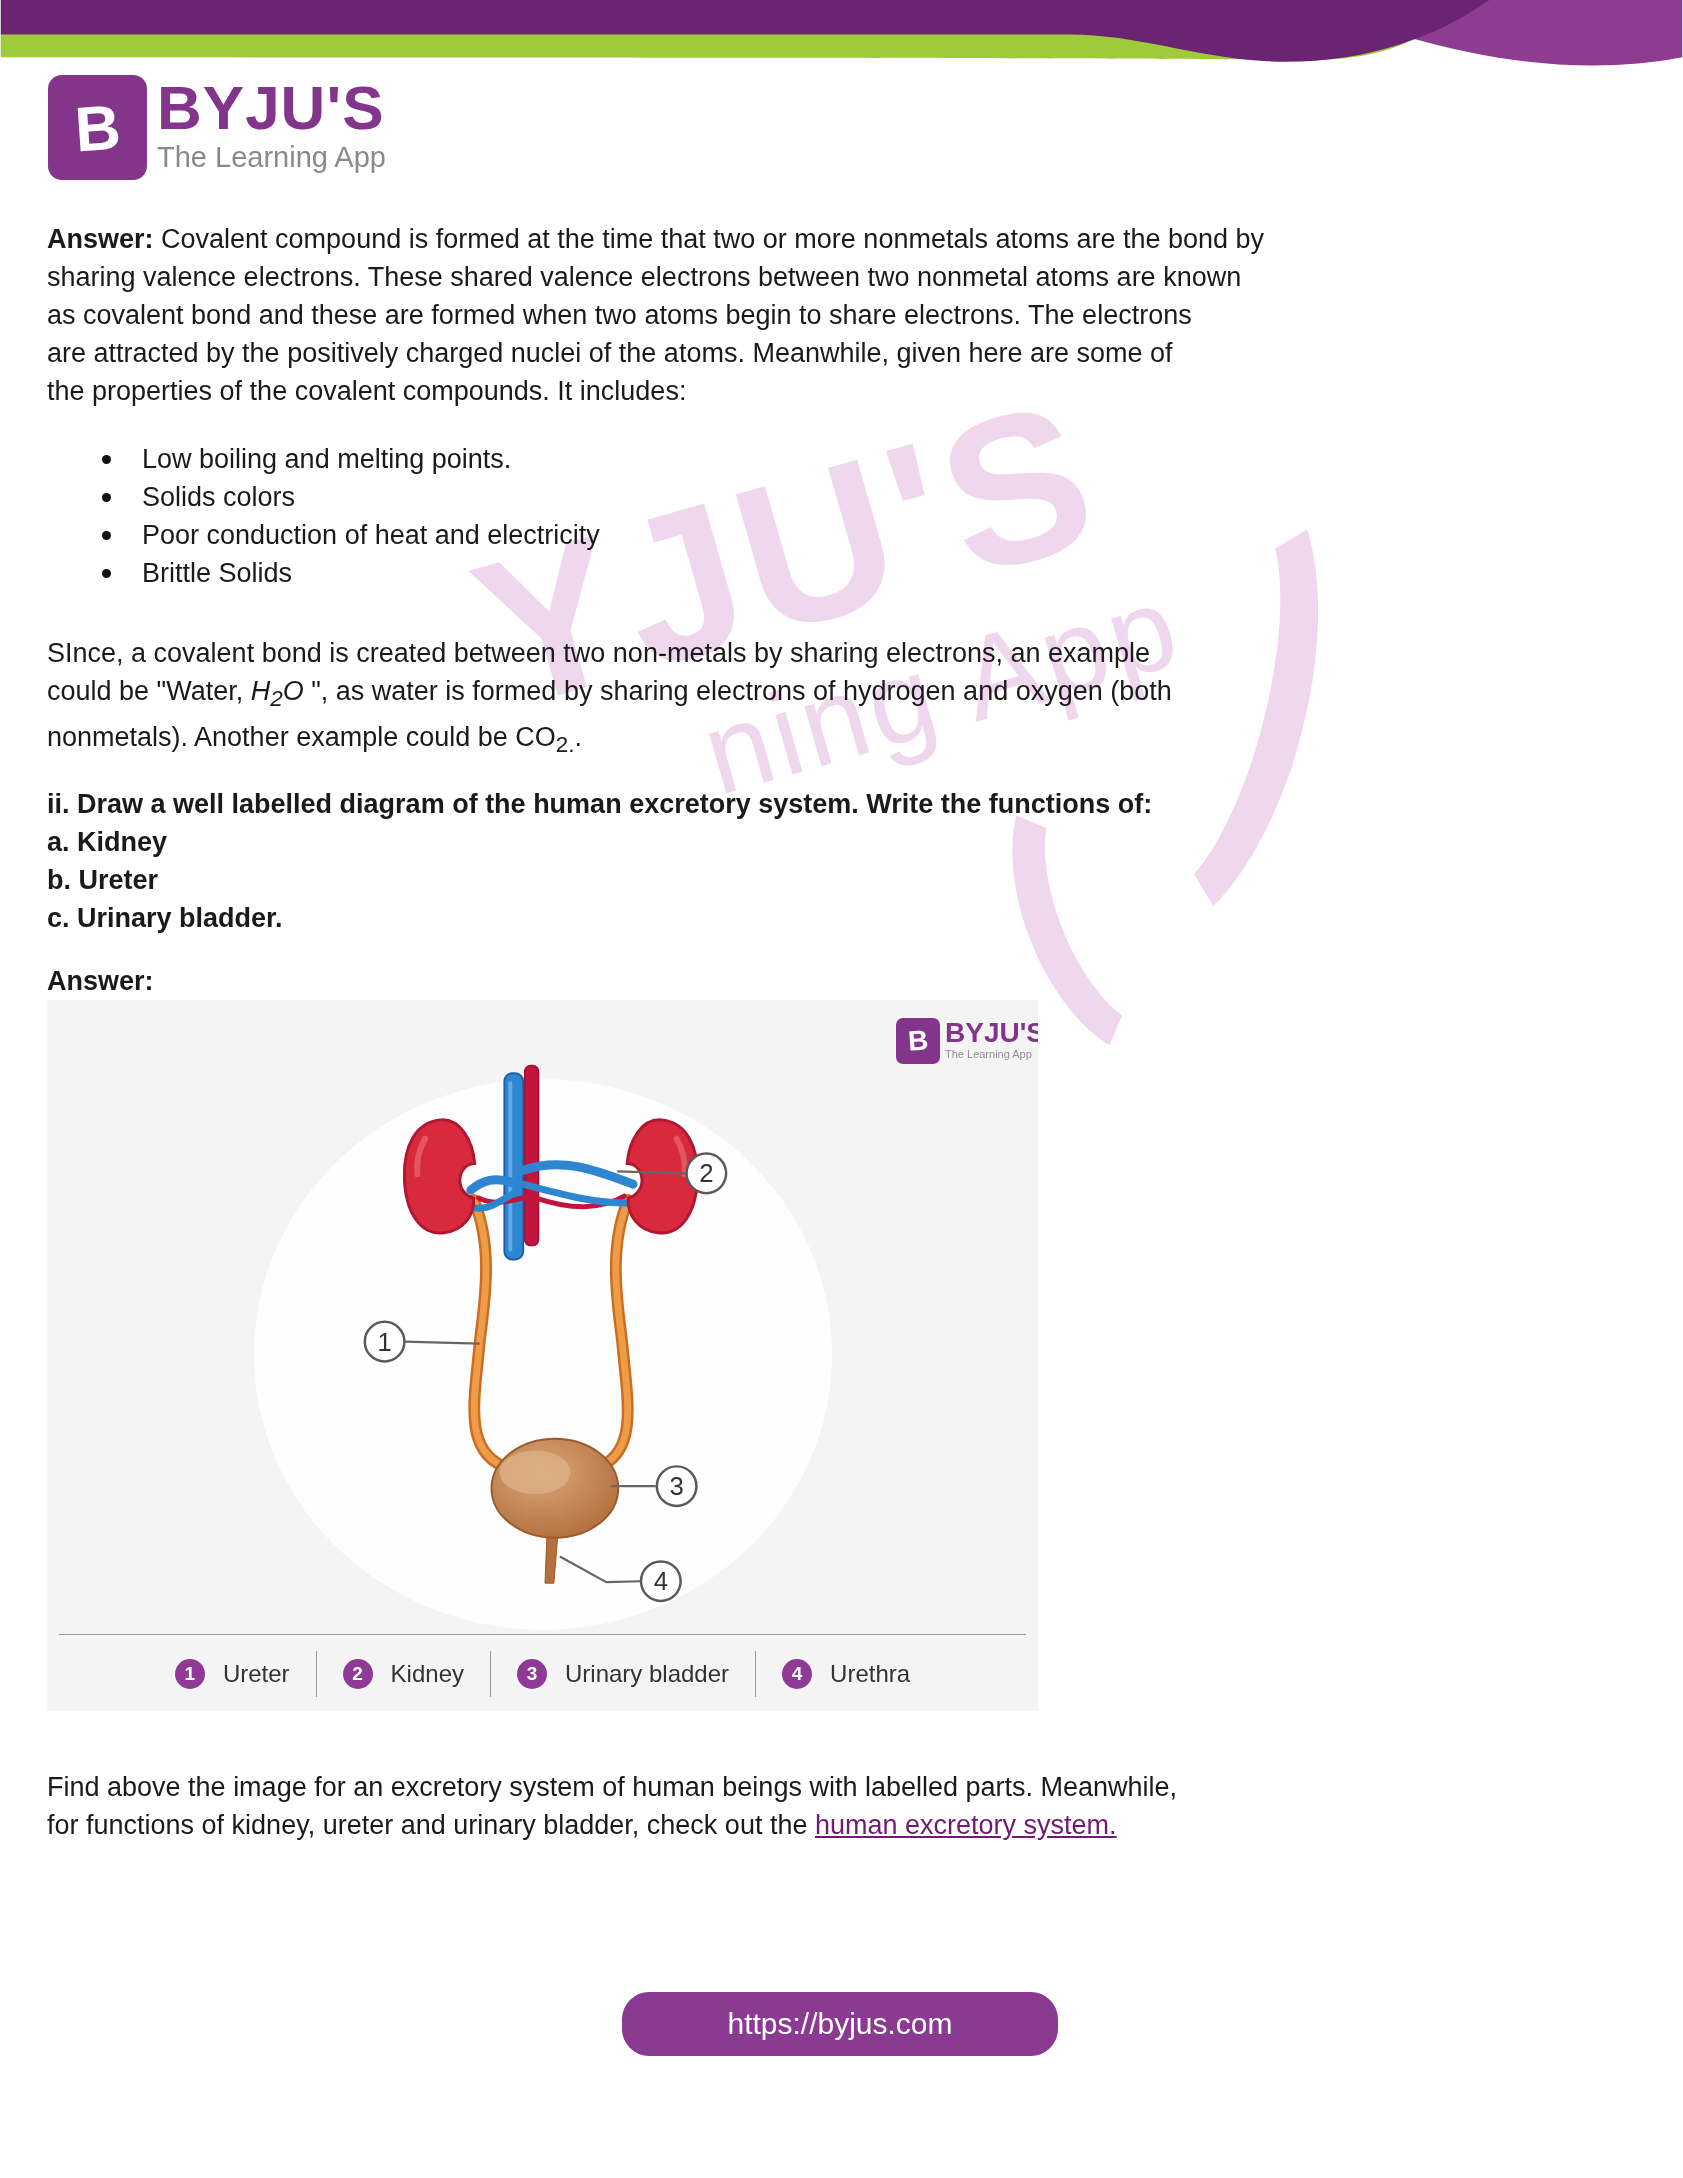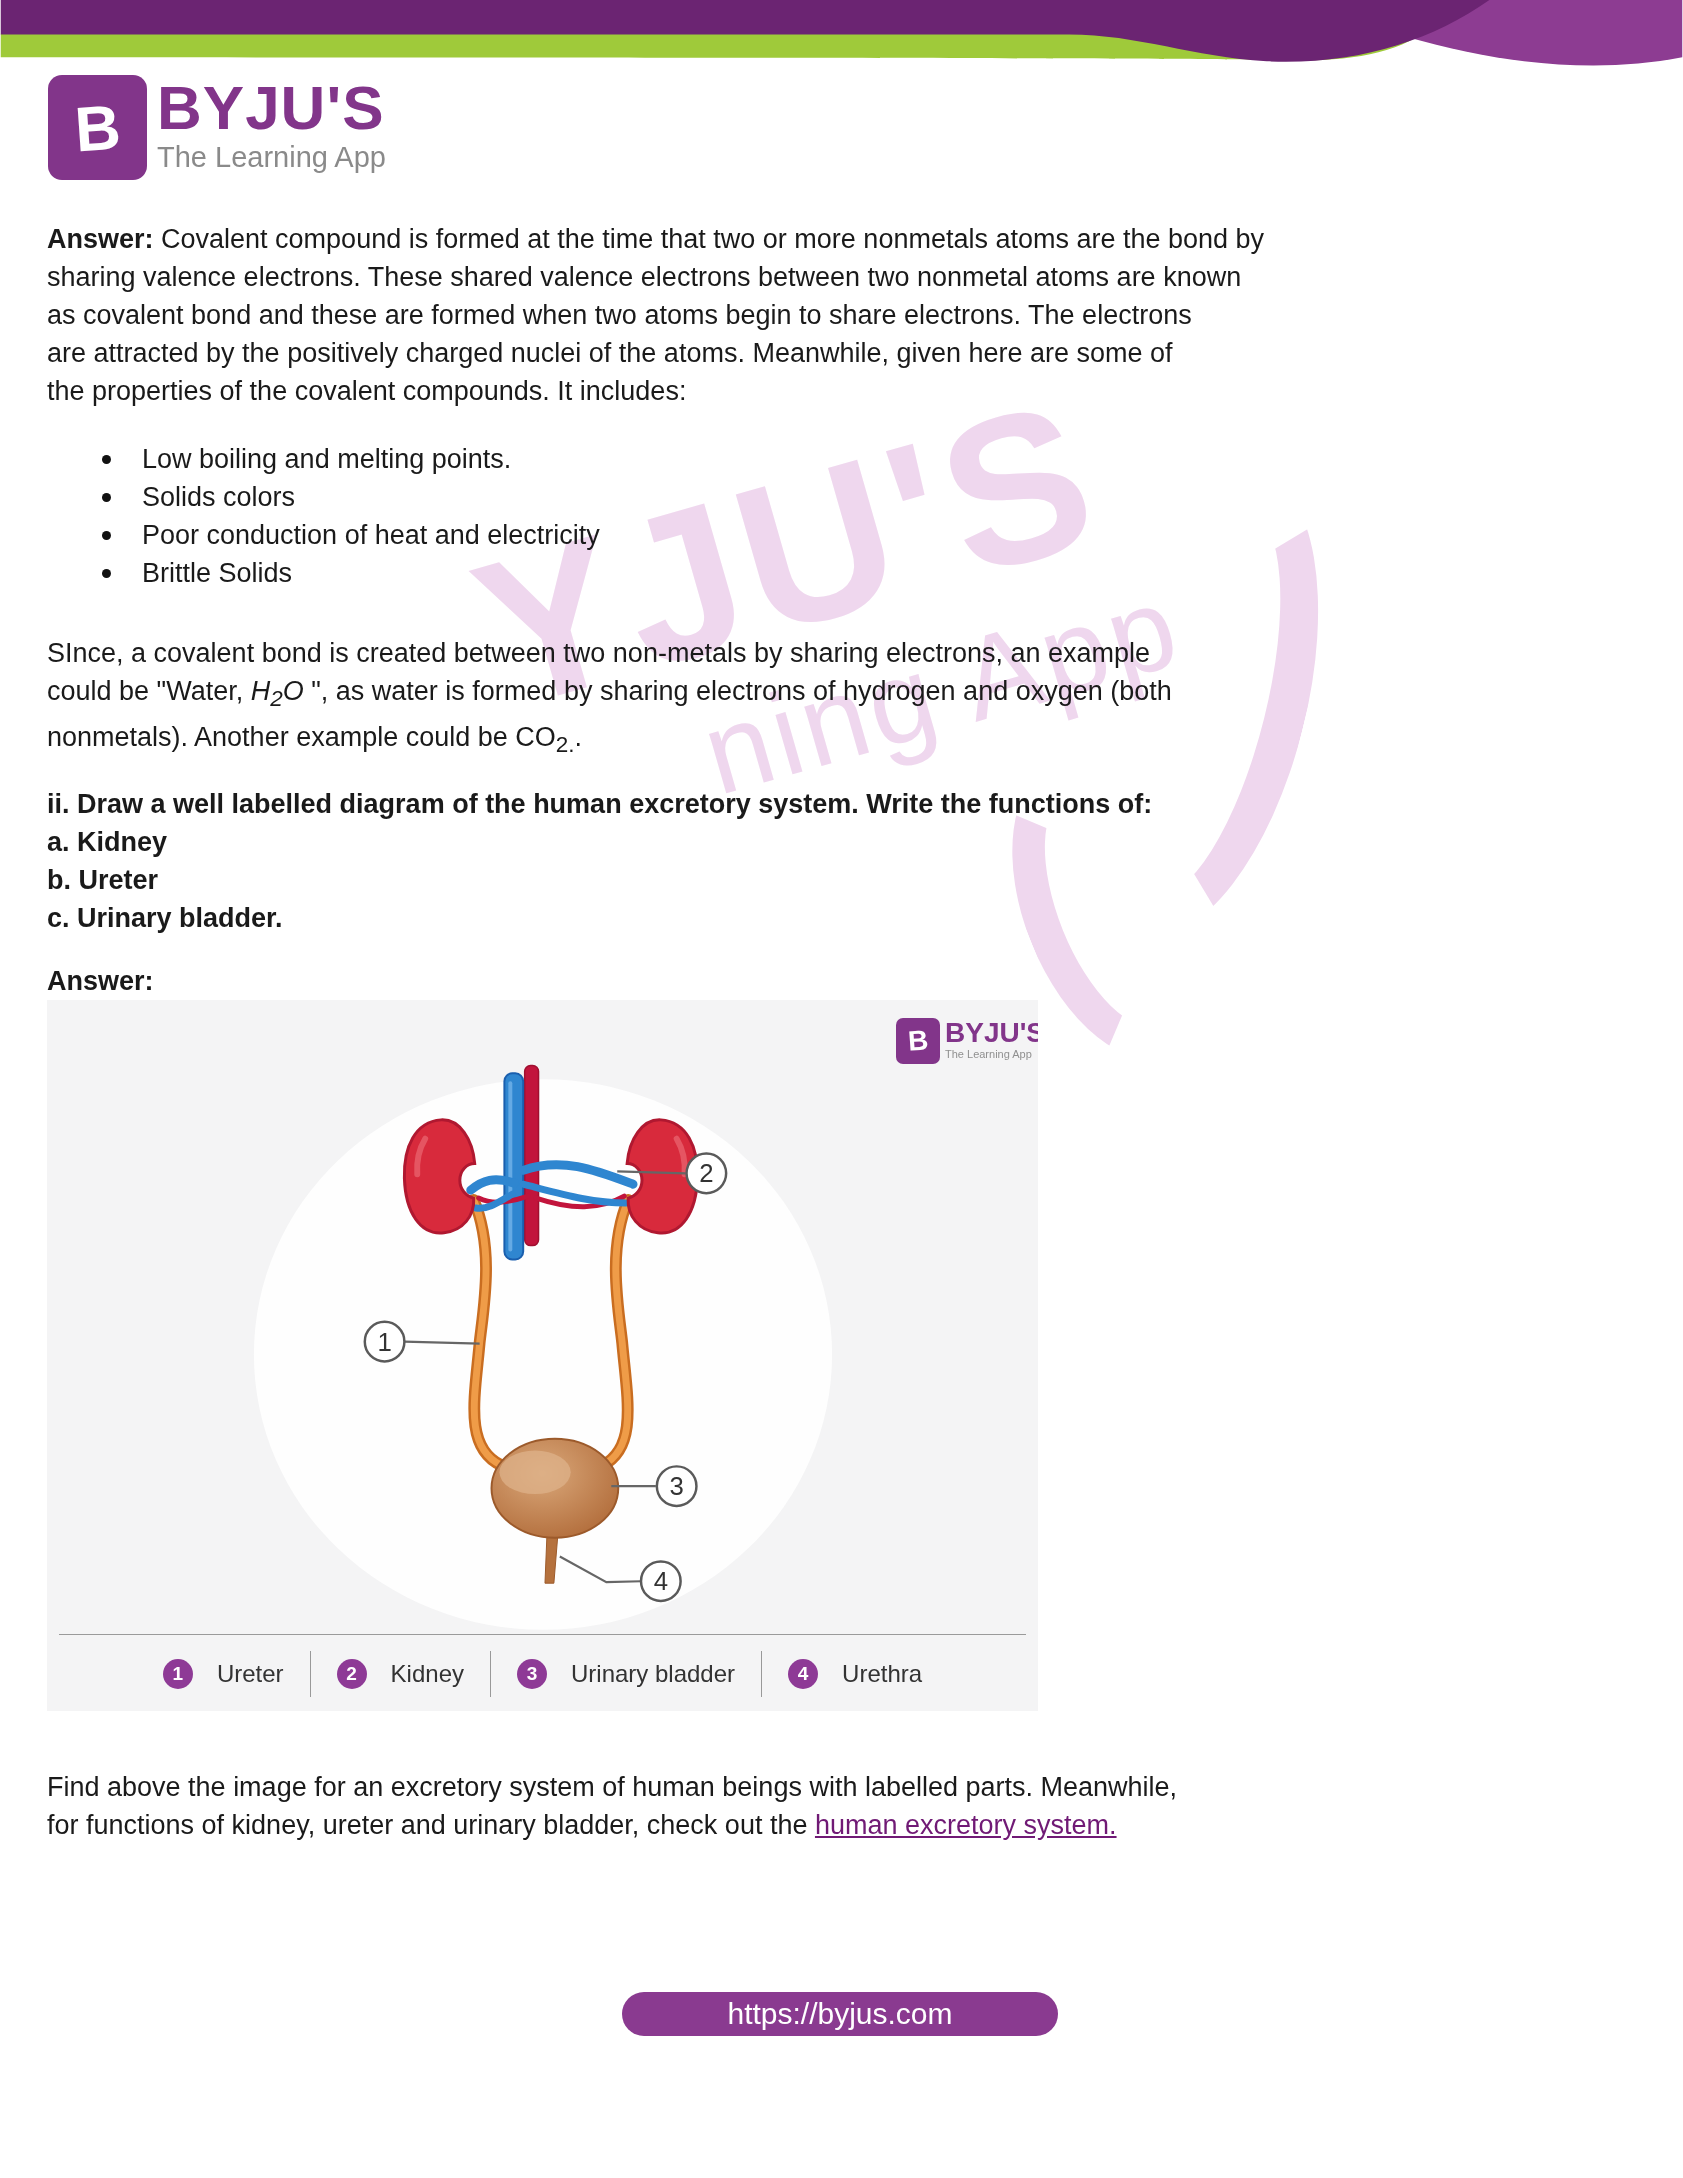--- a/index.html
+++ b/index.html
@@ -49,24 +49,24 @@
   .mini-box span{color:#fff;font-size:28px;font-weight:700;transform:rotate(-4deg);}
   .mini-text{margin-left:5px;}
   .mini-name{color:#82358a;font-size:28px;font-weight:700;line-height:30px;}
   .mini-tag{color:#909090;font-size:11px;line-height:13px;}
   .legend-rule{position:absolute;left:12px;right:12px;top:634px;border-top:1px solid #9a9a9a;}
   .legend{position:absolute;left:0;right:0;top:651px;display:flex;
     justify-content:center;align-items:center;}
   .legend-item{display:flex;align-items:center;}
   .legend-badge{width:30px;height:30px;border-radius:50%;background:#8e3a96;color:#fff;
     font-size:19px;font-weight:700;display:flex;align-items:center;justify-content:center;}
-  .legend-label{font-size:24px;color:#333;margin-left:24px;}
+  .legend-label{font-size:24px;color:#333;margin-left:18px;}
   .legend-divider{width:1px;height:46px;background:#999;margin:0 26px;}
   
-  .footer-pill{position:absolute;left:622px;top:1992px;width:436px;height:44px;
+  .footer-pill{position:absolute;left:622px;top:1992px;width:436px;height:64px;
     background:#8a3a90;border-radius:27px;display:flex;align-items:center;justify-content:center;
     z-index:1;}
   .footer-pill span{color:#fff;font-size:30px;}
 </style>
 </head>
 <body>
 
 <div class="page">
 
   <div class="watermark wm-main">YJU'S</div>

